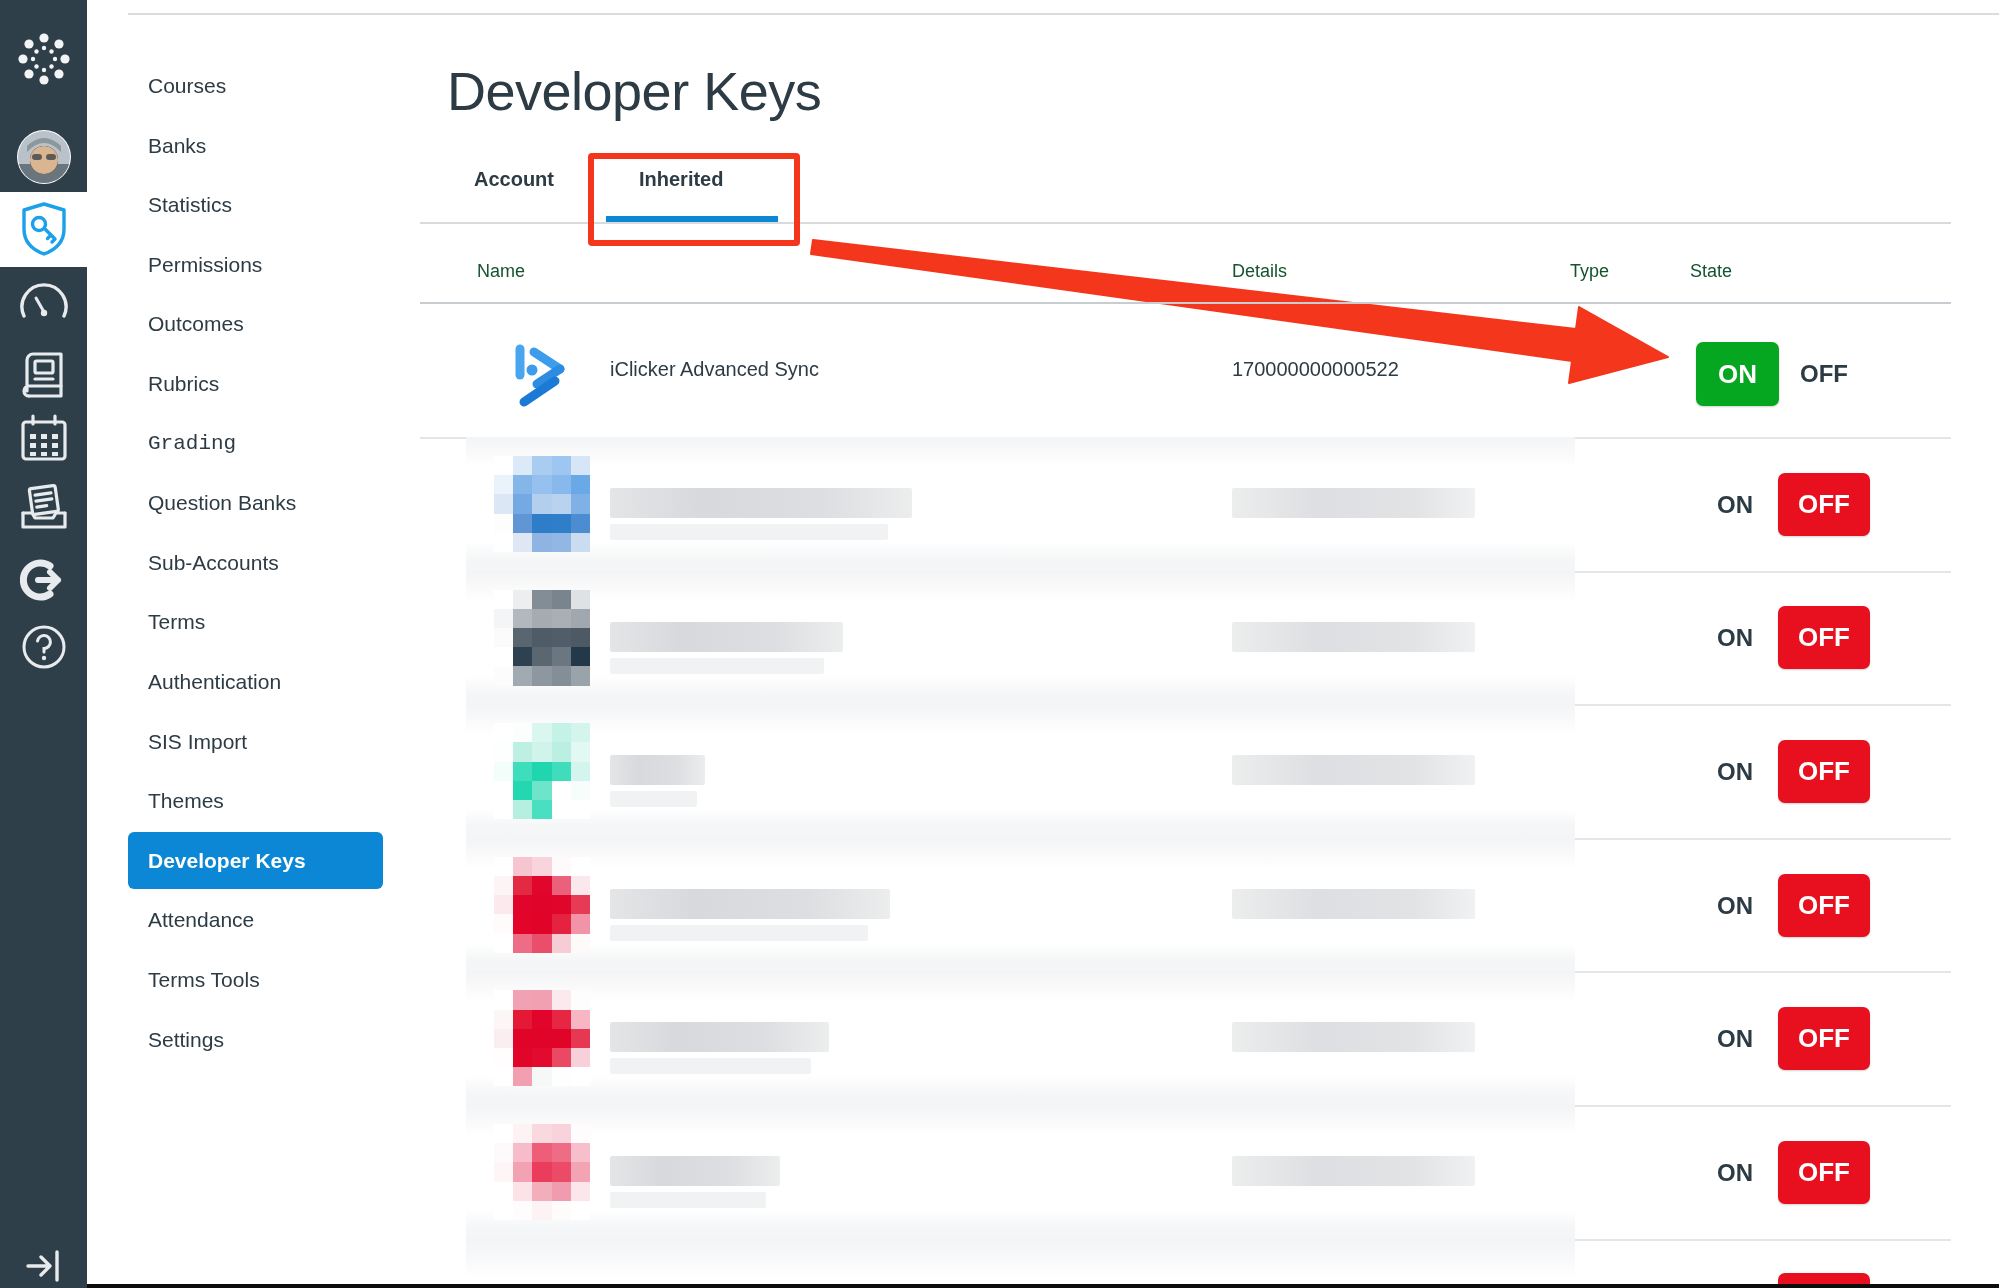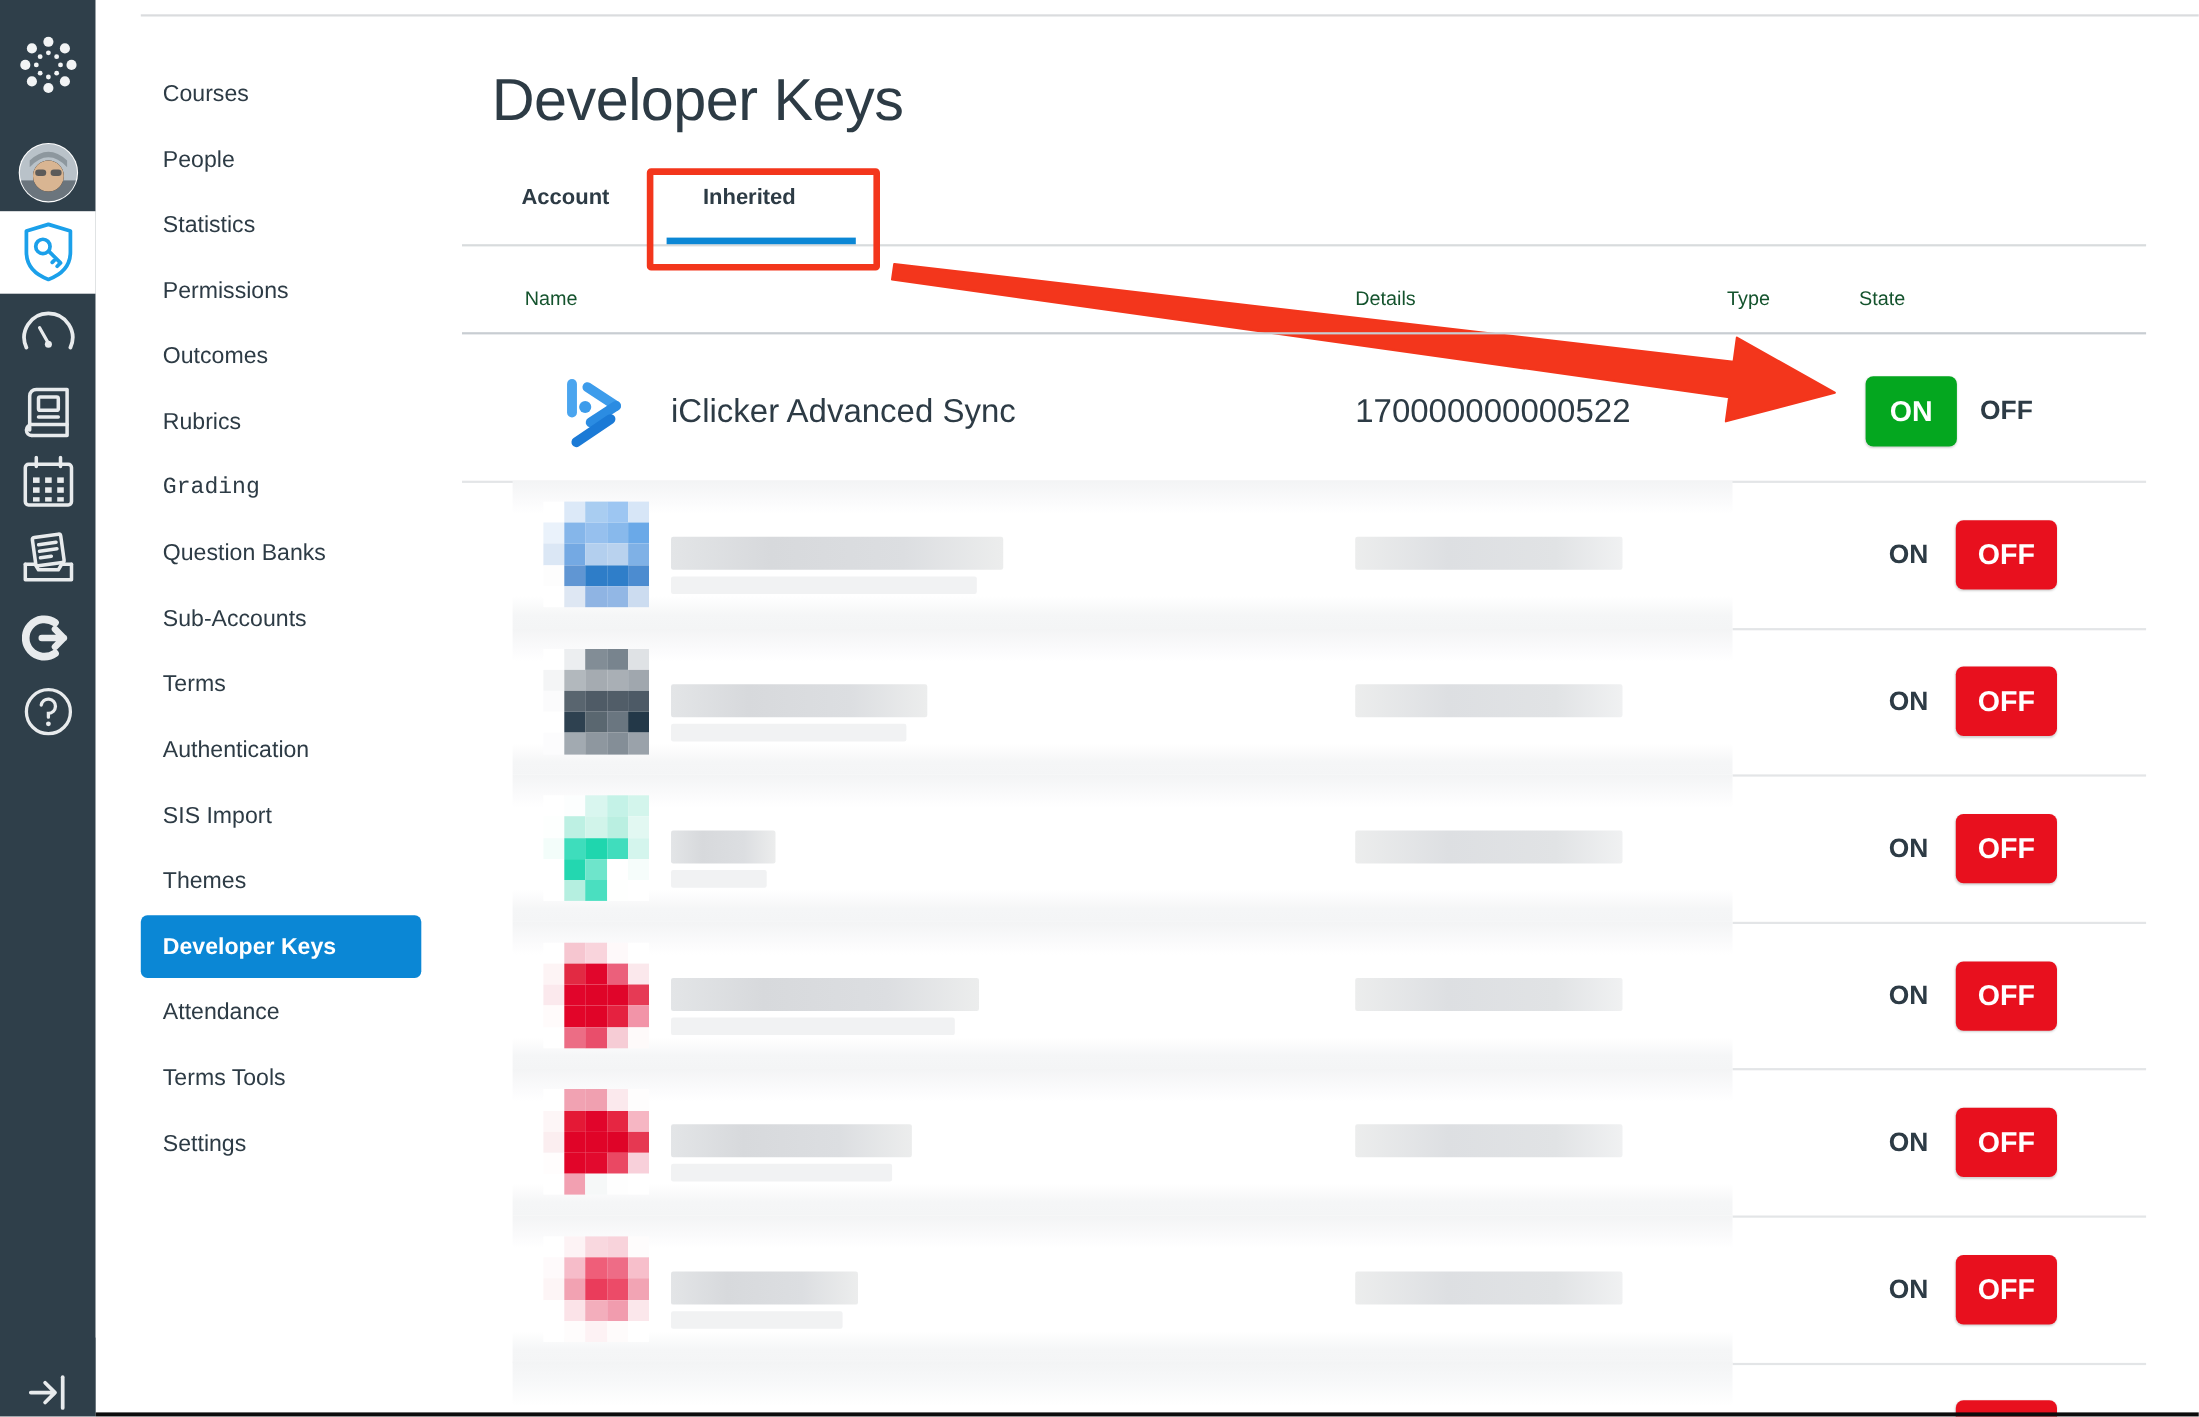--- a/index.html
+++ b/index.html
@@ -22,21 +22,21 @@
   .tab{position:absolute;top:168px;font-size:20px;color:#2d3b45;cursor:pointer;font-weight:bold;}
   #tab-underline{left:606px;top:216px;width:172px;height:7px;background:#0b87d5;}
   #tabline{left:420px;top:222px;width:1531px;height:2px;background:#d8dbdd;}
   
   #anno-rect{left:588px;top:153px;width:212px;height:93px;border:6px solid #f3361c;border-radius:4px;box-sizing:border-box;pointer-events:none;}
   #anno-arrow{left:0;top:0;width:1999px;height:1288px;pointer-events:none;}
   
   .col-header{position:absolute;top:261px;font-size:18px;font-weight:normal;color:#14532d;}
   #header-line{left:420px;top:302px;width:1531px;height:2px;background:#c8cdd2;}
   .rowline{position:absolute;height:2px;background:#e3e5e7;}
-  .cell-text{position:absolute;font-size:30px;color:#2d3b45;white-space:nowrap;}
+  .cell-text{position:absolute;font-size:20px;color:#2d3b45;white-space:nowrap;}
   .state-btn{position:absolute;display:flex;align-items:center;justify-content:center;
              color:#fff;font-weight:bold;font-size:26px;border:none;border-radius:7px;cursor:pointer;
              box-shadow:0 1px 2px rgba(0,0,0,.18);}
   .state-text{position:absolute;font-size:24px;font-weight:600;color:#2d3b45;}
   
   .blur-area{position:absolute;left:466px;width:1109px;}
   .avatar-mosaic{position:absolute;left:28px;width:96px;height:96px;display:grid;
                  grid-template-columns:repeat(5,1fr);grid-template-rows:repeat(5,1fr);}
   .bar{position:absolute;border-radius:2px;}
 </style>
@@ -154,21 +154,21 @@
       <svg width="40" height="36" viewBox="0 0 40 36" fill="none" stroke="#e8ebed" stroke-width="3.4" stroke-linecap="round">
         <path d="M4 18 H26 M26 18 L17 9 M26 18 L17 27"></path>
         <path d="M33 4 V32"></path>
       </svg>
     </div>
   </div>
 
   <div id="sidebar" class="abs">
     <div id="nav-list">
         <div class="nav-item" style="top: 56px;">Courses</div>
-        <div class="nav-item" style="top: 116px;">People</div>
+        <div class="nav-item" style="top: 116px;">Banks</div>
         <div class="nav-item" style="top: 175px;">Statistics</div>
         <div class="nav-item" style="top: 235px;">Permissions</div>
         <div class="nav-item" style="top: 294px;">Outcomes</div>
         <div class="nav-item" style="top: 354px;">Rubrics</div>
         <div class="nav-item" style="top: 414px; font-family: Liberation Mono, monospace;">Grading</div>
         <div class="nav-item" style="top: 473px;">Question Banks</div>
         <div class="nav-item" style="top: 533px;">Sub-Accounts</div>
         <div class="nav-item" style="top: 592px;">Terms</div>
         <div class="nav-item" style="top: 652px;">Authentication</div>
         <div class="nav-item" style="top: 712px;">SIS Import</div>

